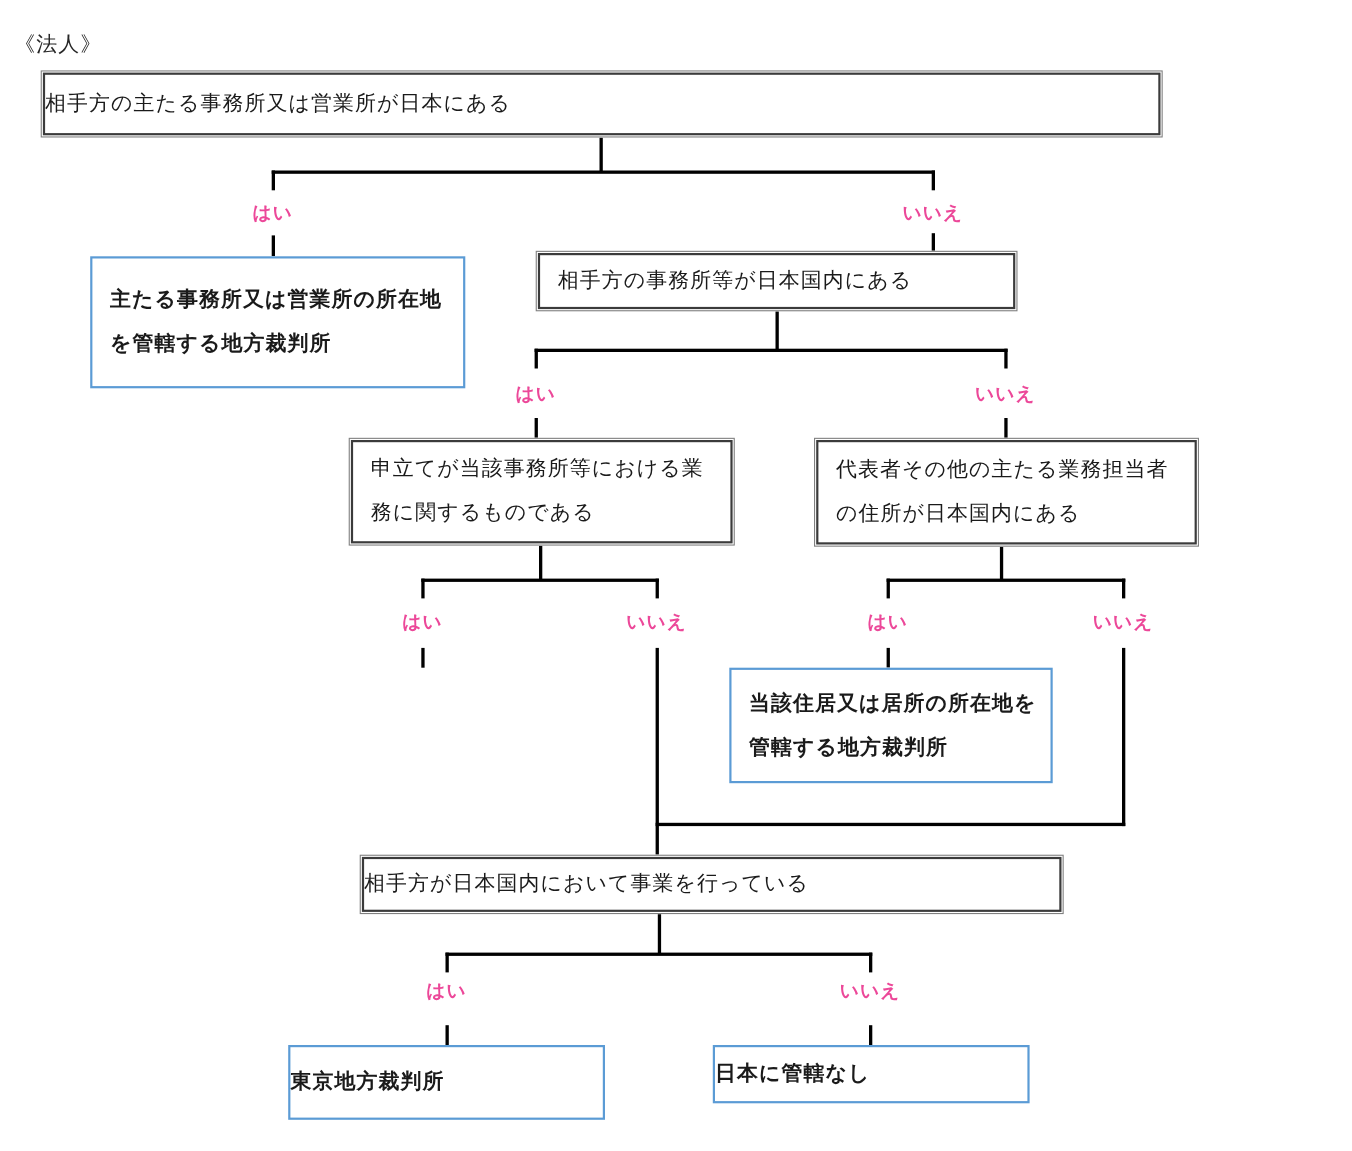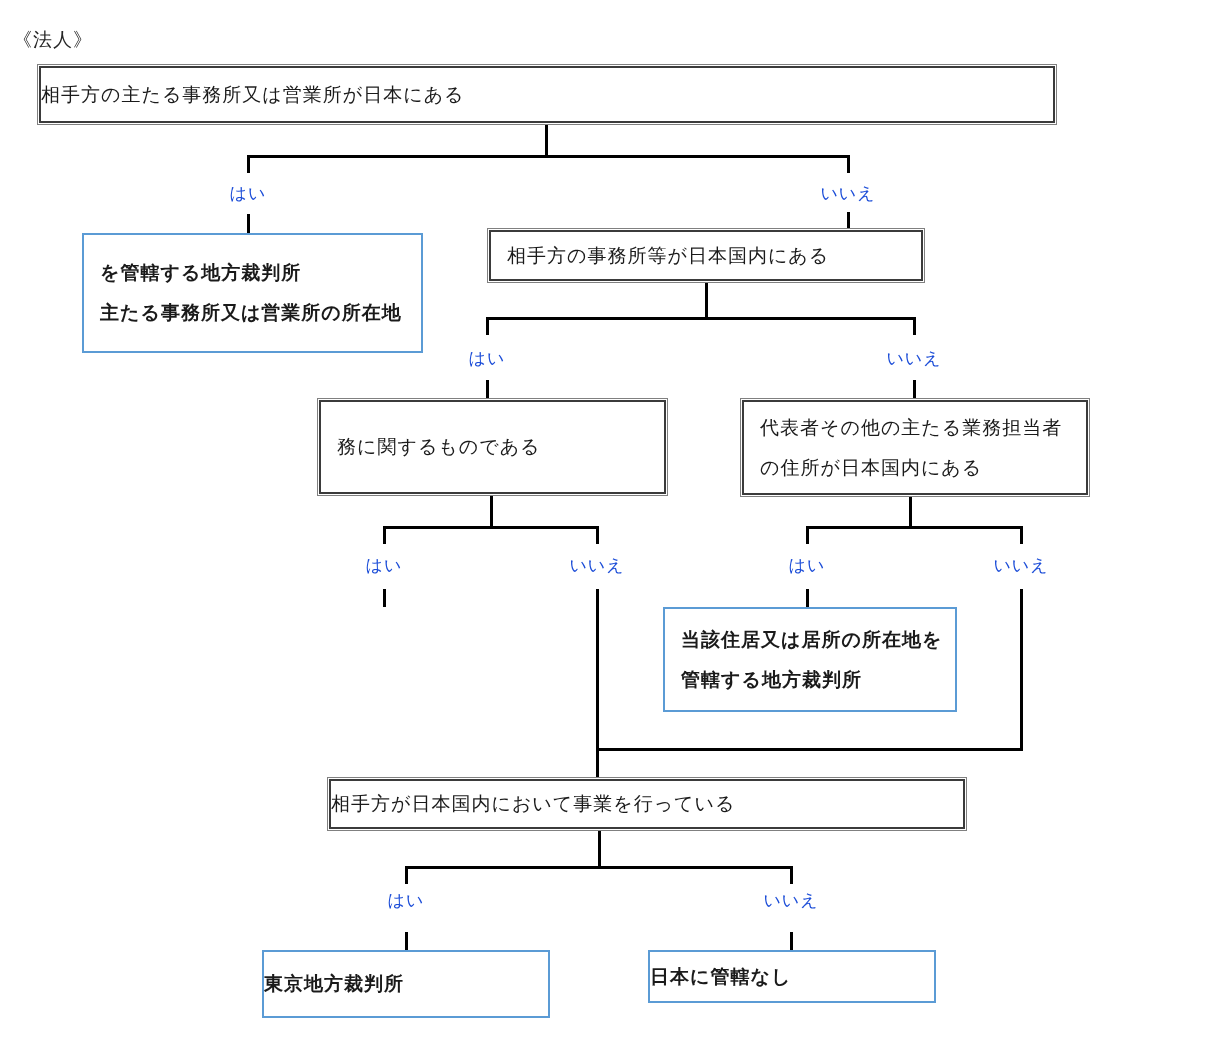--- a/index.html
+++ b/index.html
@@ -31,23 +31,24 @@
     background: #000000;
   }
   .vline { width: 3px; }
   .hline { height: 3px; }
   
   .branch-label {
     position: absolute;
     width: 70px;
     text-align: center;
     font-size: 17px;
-    color: #1d4ed8;
+    color: #ec4899;
     letter-spacing: 1px;
     line-height: 20px;
+    font-weight: bold;
   }
   
   .decision {
     position: absolute;
     border: 1px solid #808080;
     background: #ffffff;
     padding: 1px;
     box-sizing: border-box;
   }
   .decision .inner {
@@ -141,40 +142,41 @@
   </div>
 
   <div class="decision" style="left:487px;top:228px;width:438px;height:55px">
     <div class="inner leftpad">
         <span>相手方の事務所等が日本国内にある</span>
       </div>
   </div>
 
   <div class="decision" style="left:317px;top:398px;width:351px;height:98px">
     <div class="inner leftpad">
+      <span>申立てが当該事務所等における業</span>
       <span>務に関するものである</span>
     </div>
   </div>
 
   <div class="decision" style="left:740px;top:398px;width:350px;height:99px">
     <div class="inner leftpad">
       <span>代表者その他の主たる業務担当者</span>
       <span>の住所が日本国内にある</span>
     </div>
   </div>
 
   <div class="decision" style="left:327px;top:777px;width:640px;height:54px">
     <div class="inner center">
         <span>相手方が日本国内において事業を行っている</span>
       </div>
   </div>
 
   <div class="result leftpad" style="left:82px;top:233px;width:341px;height:120px">
+    <span>主たる事務所又は営業所の所在地</span>
     <span>を管轄する地方裁判所</span>
-    <span>主たる事務所又は営業所の所在地</span>
   </div>
 
 
   <div class="result leftpad" style="left:663px;top:607px;width:294px;height:105px">
     <span>当該住居又は居所の所在地を</span>
     <span>管轄する地方裁判所</span>
   </div>
 
   <div class="result center" style="left:262px;top:950px;width:288px;height:68px">
     <span>東京地方裁判所</span>

